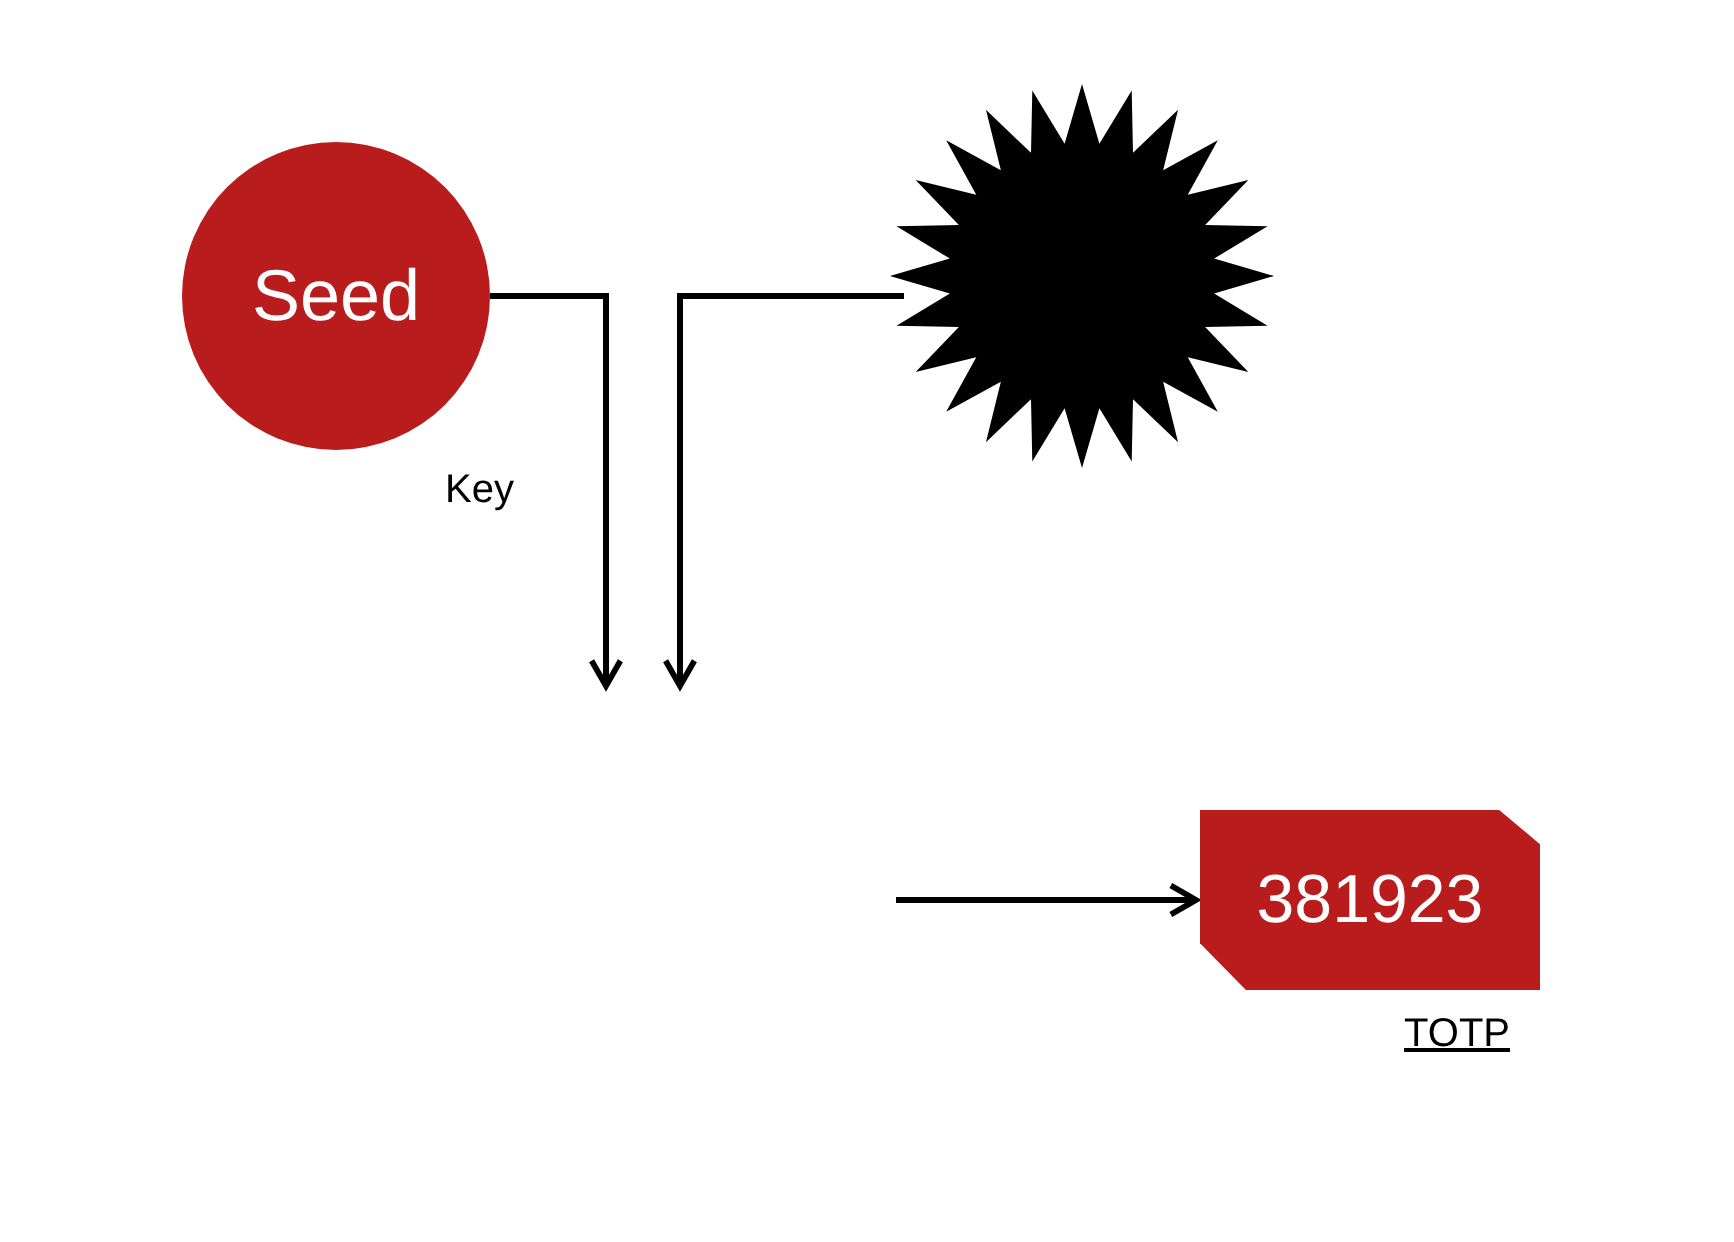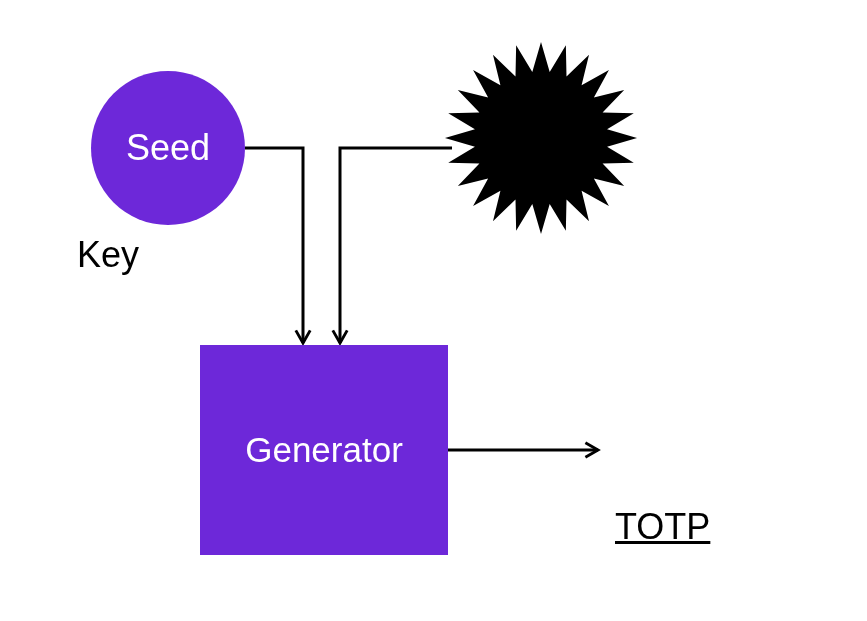--- a/index.html
+++ b/index.html
@@ -20,21 +20,21 @@
     left: 0;
     top: 0;
     width: 867px;
     height: 621px;
   }
   .node {
     position: absolute;
     display: flex;
     align-items: center;
     justify-content: center;
-    background: #6d28d9;
+    background: #b91c1c;
     color: #ffffff;
   }
   .node-label {
     color: #ffffff;
     white-space: nowrap;
   }
   .seed-circle {
     left: 91px;
     top: 71px;
     width: 154px;
@@ -79,22 +79,22 @@
     left: 600px;
     top: 405px;
     width: 170px;
     height: 90px;
     font-size: 34px;
     clip-path: polygon(0% 0%, 88% 0%, 100% 19%, 100% 100%, 13.5% 100%, 0% 74%);
   }
   .caption {
     position: absolute;
     color: #000000;
-    text-align: left;
-    font-size: 36px;
+    text-align: right;
+    font-size: 20px;
     white-space: nowrap;
   }
   .caption-key      { left: 77px;  top: 234px; width: 180px; }
   .caption-moving   { left: 415px; top: 248px; width: 260px; }
   .caption-totp     { left: 615px; top: 506px; width: 140px; text-decoration: underline; }
 </style>
 </head>
 <body>
 
 <div class="canvas">
@@ -115,19 +115,19 @@
   </div>
   <div class="caption caption-key">Key</div>
 
   <div class="star-wrap">
     <svg viewBox="0 0 200 200" xmlns="http://www.w3.org/2000/svg">
       <polygon points="100.00,2.00 108.88,32.58 125.36,5.34 126.02,37.18 149.00,15.13 141.40,46.05 169.30,30.70 153.95,58.60 184.87,51.00 162.82,73.98 194.66,74.64 167.42,91.12 198.00,100.00 167.42,108.88 194.66,125.36 162.82,126.02 184.87,149.00 153.95,141.40 169.30,169.30 141.40,153.95 149.00,184.87 126.02,162.82 125.36,194.66 108.88,167.42 100.00,198.00 91.12,167.42 74.64,194.66 73.98,162.82 51.00,184.87 58.60,153.95 30.70,169.30 46.05,141.40 15.13,149.00 37.18,126.02 5.34,125.36 32.58,108.88 2.00,100.00 32.58,91.12 5.34,74.64 37.18,73.98 15.13,51.00 46.05,58.60 30.70,30.70 58.60,46.05 51.00,15.13 73.98,37.18 74.64,5.34 91.12,32.58" fill="#000000"></polygon>
     </svg>
     <div class="star-label">TIme</div>
   </div>
 
-  <div class="node generator-box">
-    <span class="node-label">Generator</span>
+
+  <div class="node totp-shape">
+    <span class="node-label">381923</span>
   </div>
-
   <div class="caption caption-totp">TOTP</div>
 
 </div>
 
 </body></html>

